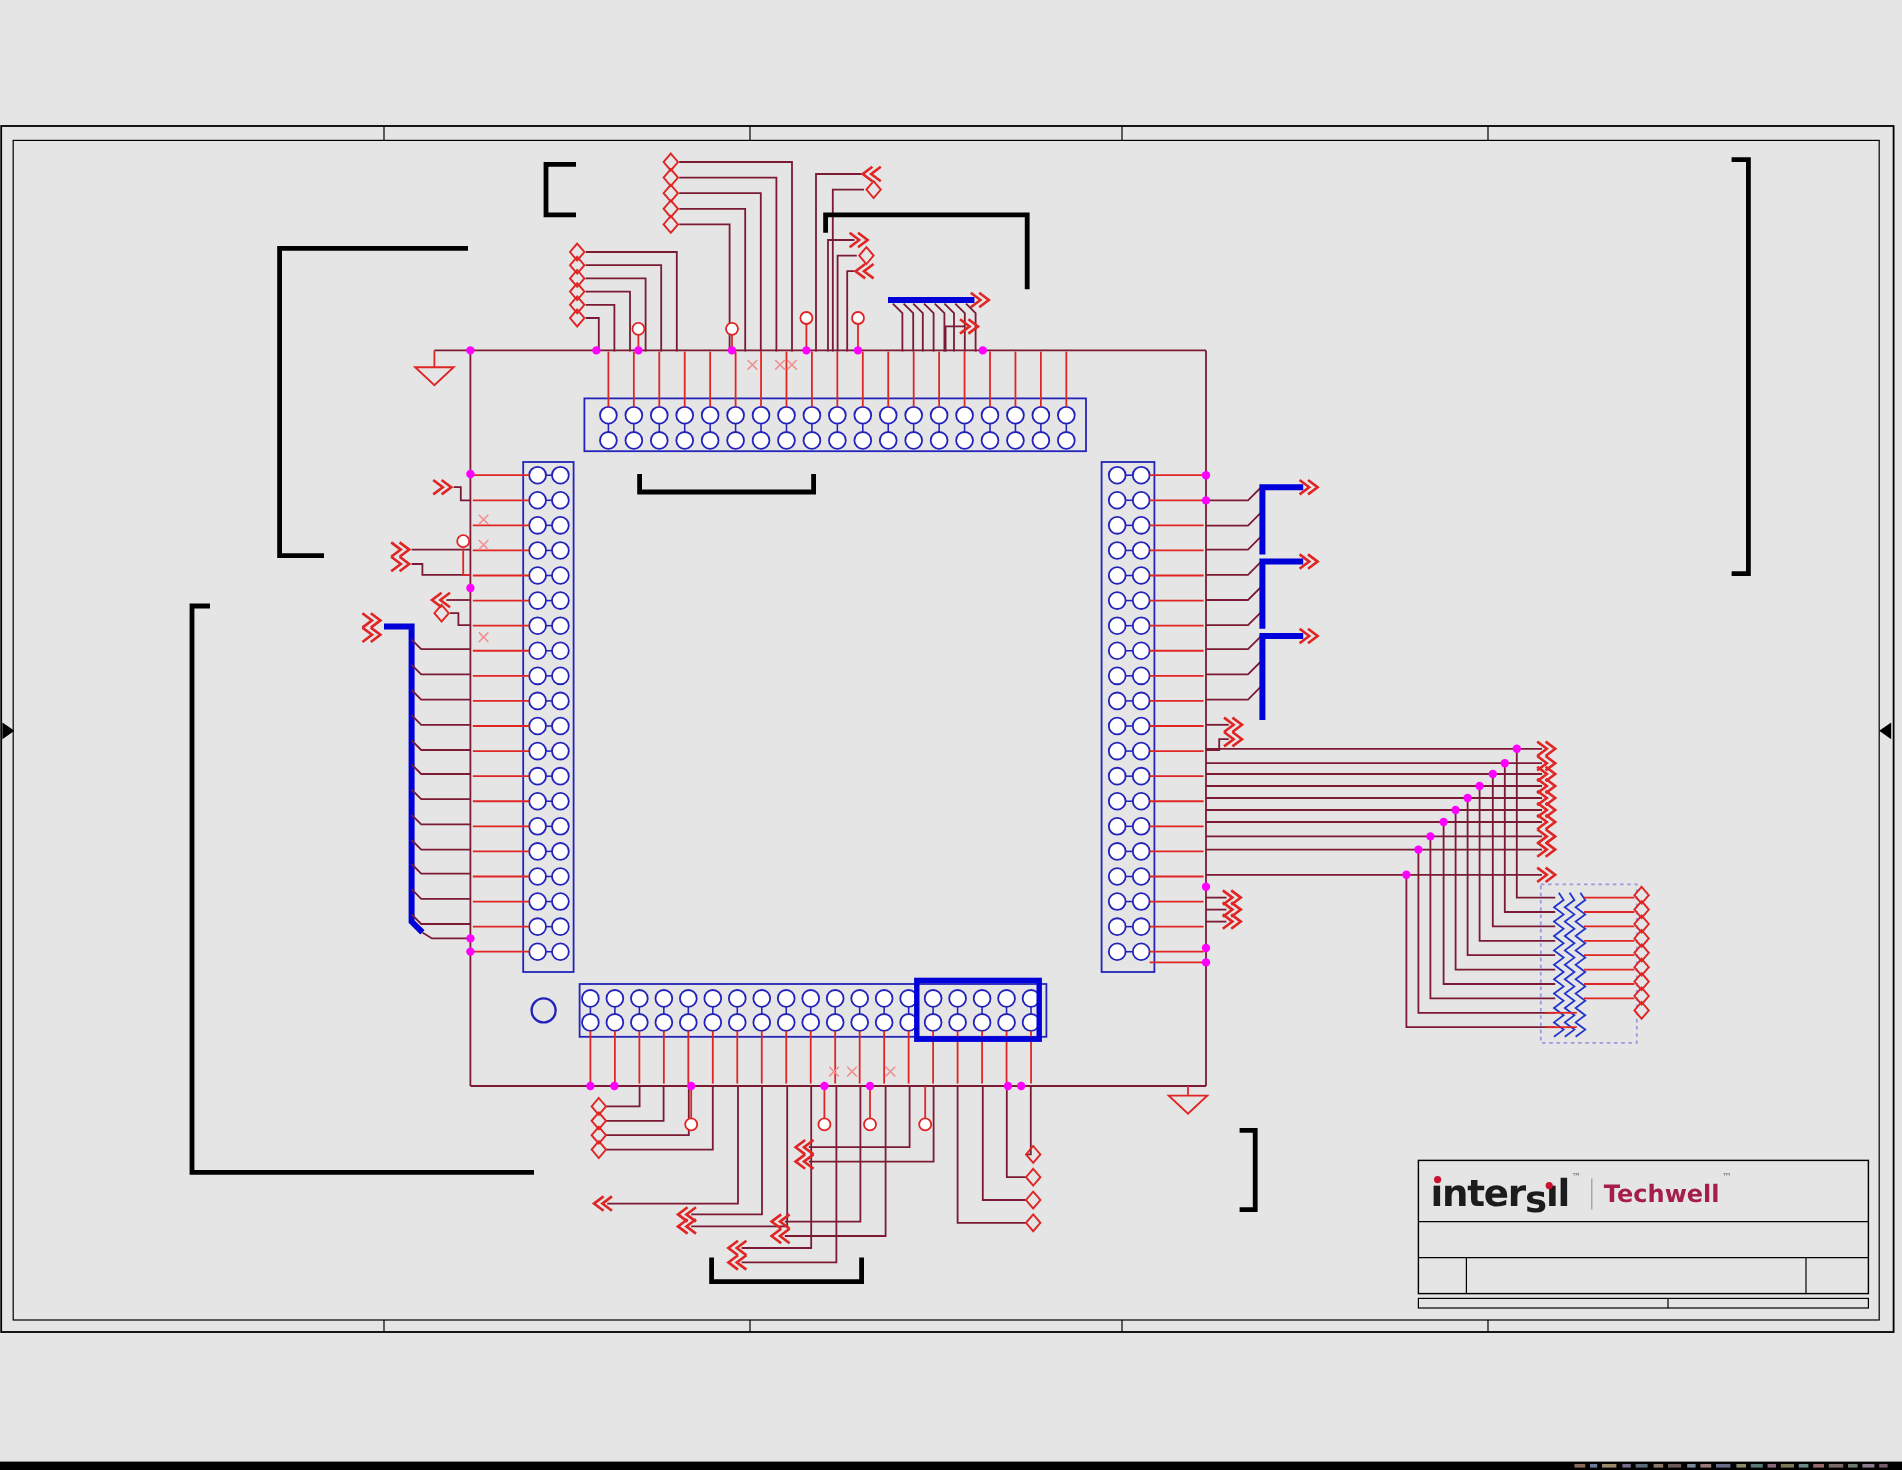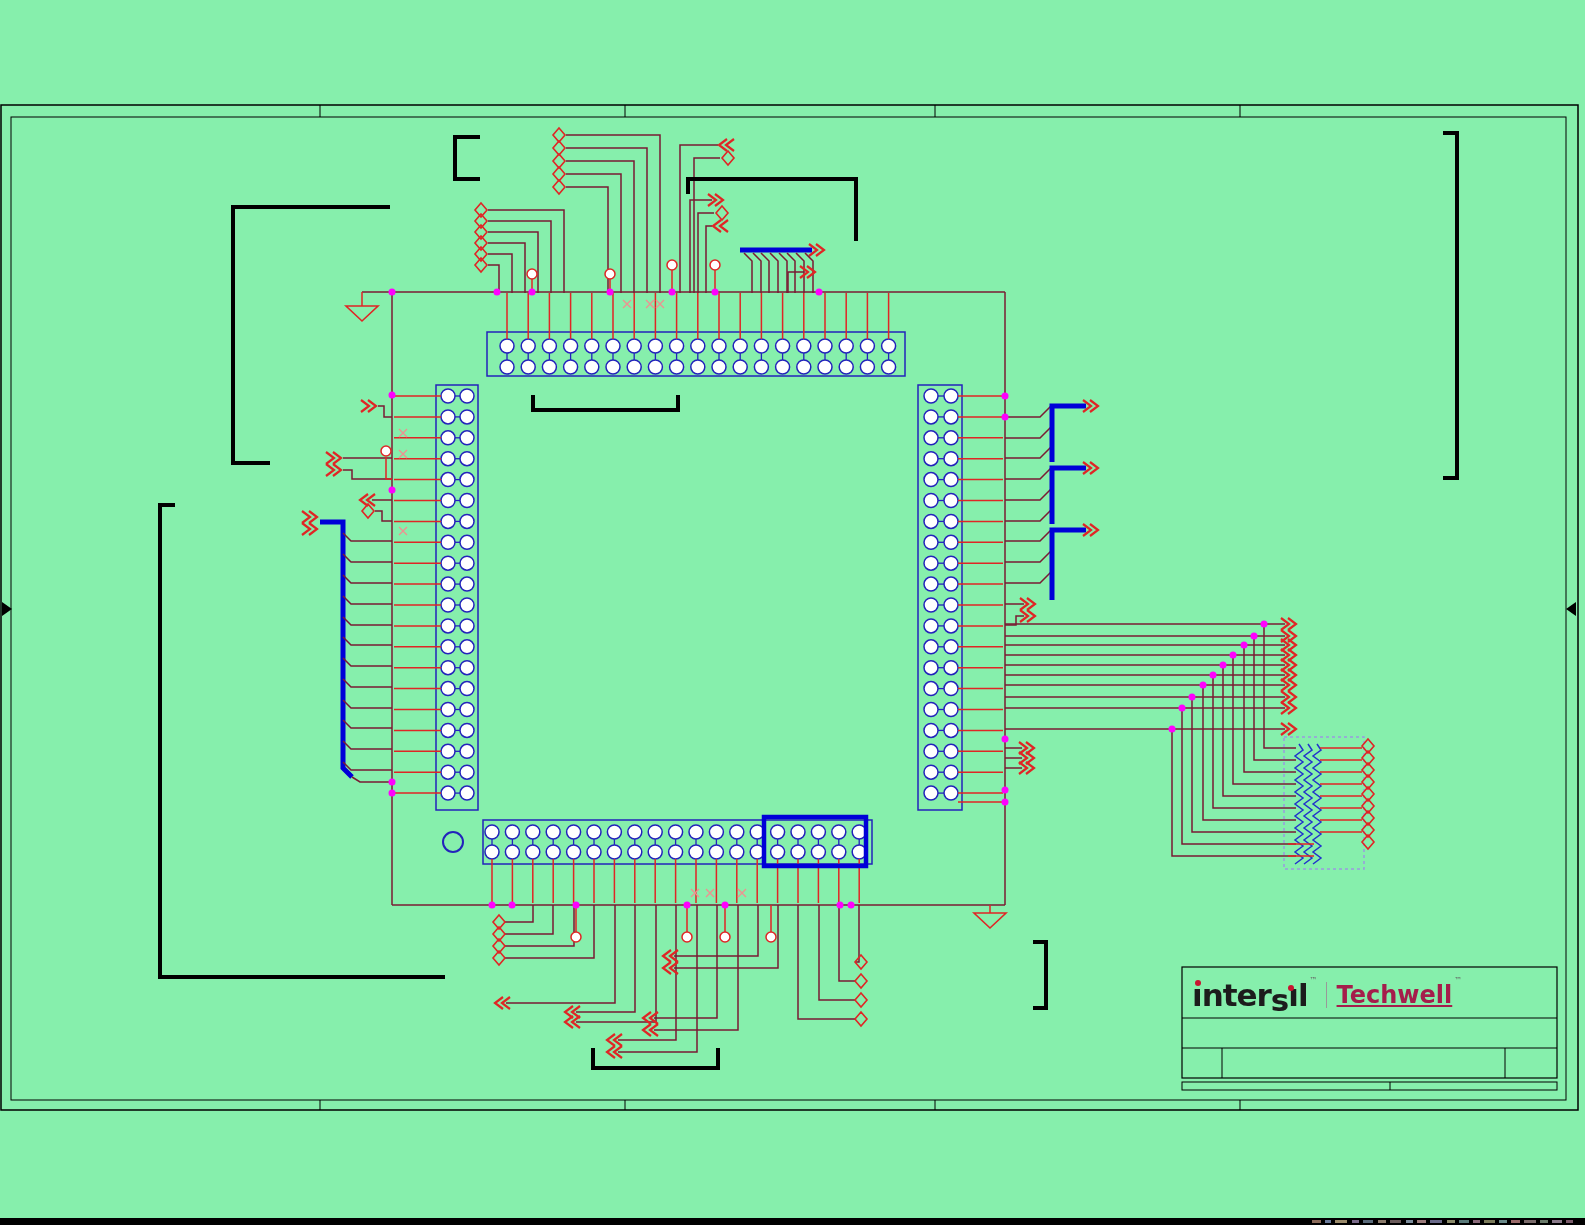--- a/index.html
+++ b/index.html
@@ -1,28 +1,28 @@
 <!DOCTYPE html>
 <html><head>
 <meta charset="utf-8">
 <style>
   html,body{margin:0;padding:0;background:#fff;}
-  #page{position:relative;width:1585px;height:1225px;background:#86efac;overflow:hidden;
+  #page{position:relative;width:1585px;height:1225px;background:#e5e5e5;overflow:hidden;
         font-family:"DejaVu Sans",sans-serif;}
   #schem{position:absolute;left:0;top:0;}
   
   #logo{position:absolute;left:1192px;top:974px;height:42px;display:flex;align-items:center;}
   .wordmark{position:relative;font-weight:bold;font-size:31px;color:#1c1c1c;letter-spacing:-1px;line-height:1;}
   .wordmark .sdrop{display:inline-block;transform:translateY(5px);}
   .rdot{position:absolute;width:6px;height:6px;border-radius:50%;background:#c81430;}
   .rdot.d1{left:3px;top:0px;}
   .rdot.d2{left:96px;top:5px;}
   .tmark{font-size:8px;color:#666;align-self:flex-start;margin:2px 0 0 2px;}
   .lg-div{width:1px;height:26px;background:#999;margin:0 10px 0 8px;}
-  .techwell{font-weight:bold;font-size:24px;color:#a51d4b;letter-spacing:0px;text-decoration:underline;}
+  .techwell{font-weight:bold;font-size:20px;color:#a51d4b;letter-spacing:0px;}
   
   #botbar{position:absolute;left:0;top:1218px;width:1585px;height:7px;background:#000;}
   #botbar .dash{position:absolute;top:2px;height:3px;display:block;}
 </style>
 </head>
 <body>
 
 <div id="page">
   <svg id="schem" width="1585" height="1225" viewBox="0 0 1585 1225">
       <rect x="1" y="105" width="1577" height="1005" fill="none" stroke="#000000" stroke-width="1.5"></rect>

